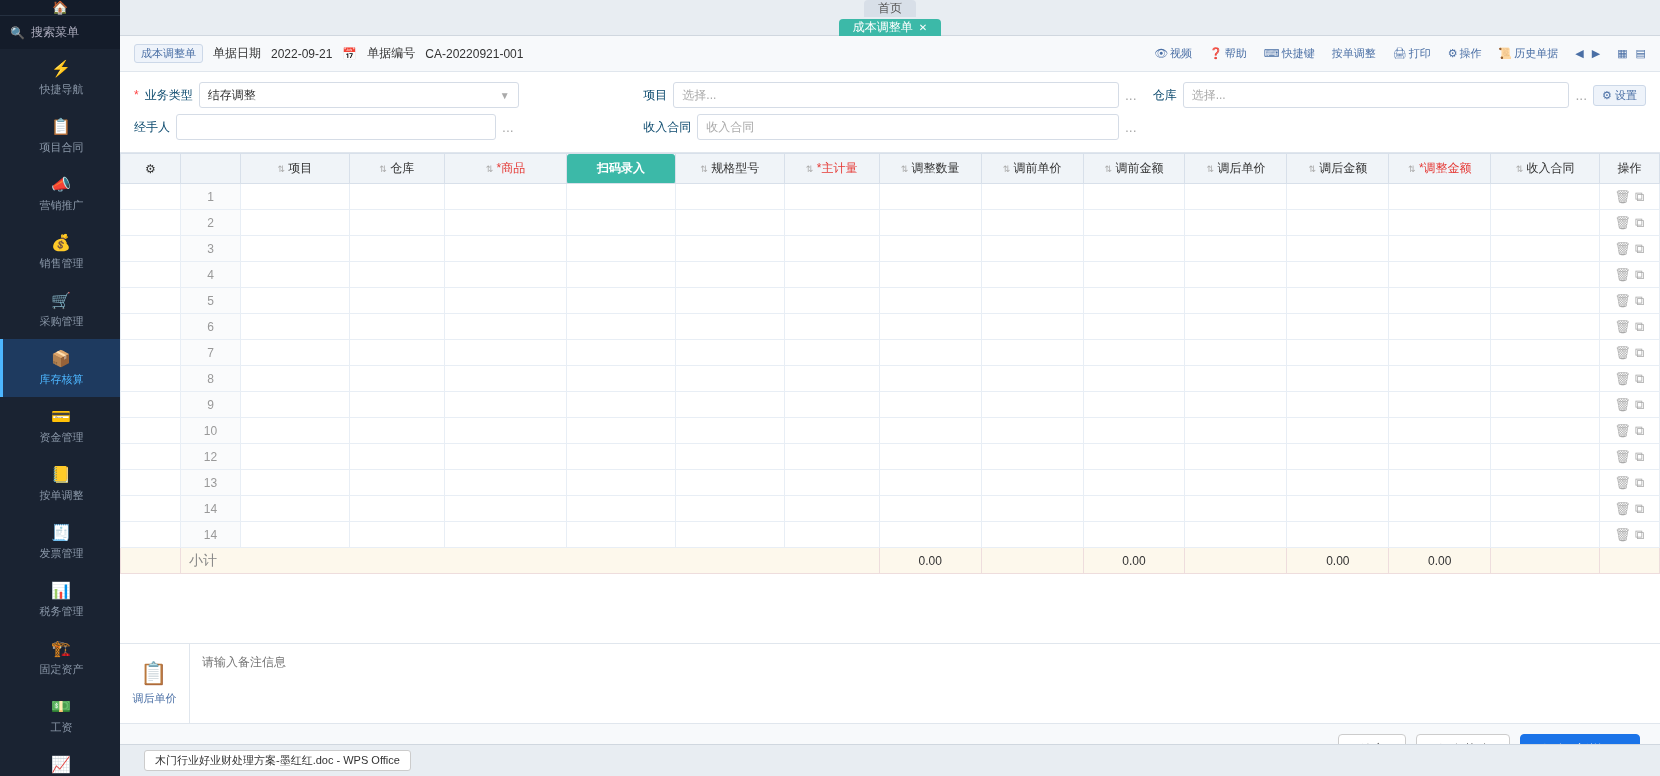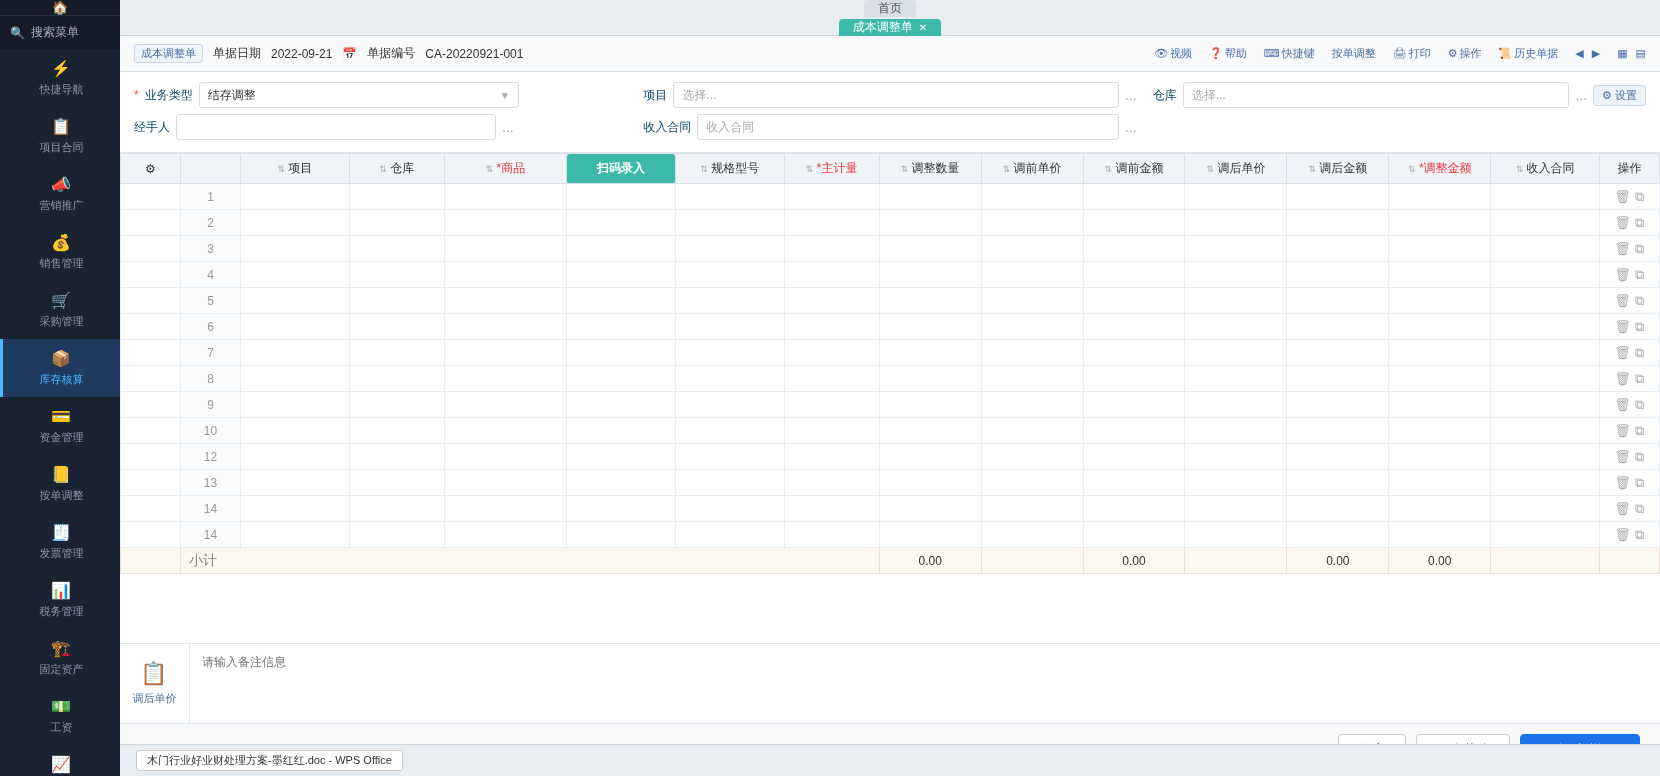--- a/index.html
+++ b/index.html
@@ -278,21 +278,21 @@
     
     .taskbar {
       position: fixed;
       bottom: 0;
       left: 120px;
       right: 0;
       height: 32px;
       background: #e8edf2;
       display: flex;
       align-items: center;
-      padding: 0 16px;
+      padding: 0 24px;
       border-top: 1px solid #d0d7df;
       z-index: 100;
     }
     .taskbar-item {
       background: #fff;
       border: 1px solid #ccc;
       border-radius: 3px;
       padding: 2px 10px;
       font-size: 11px;
       color: #333;

